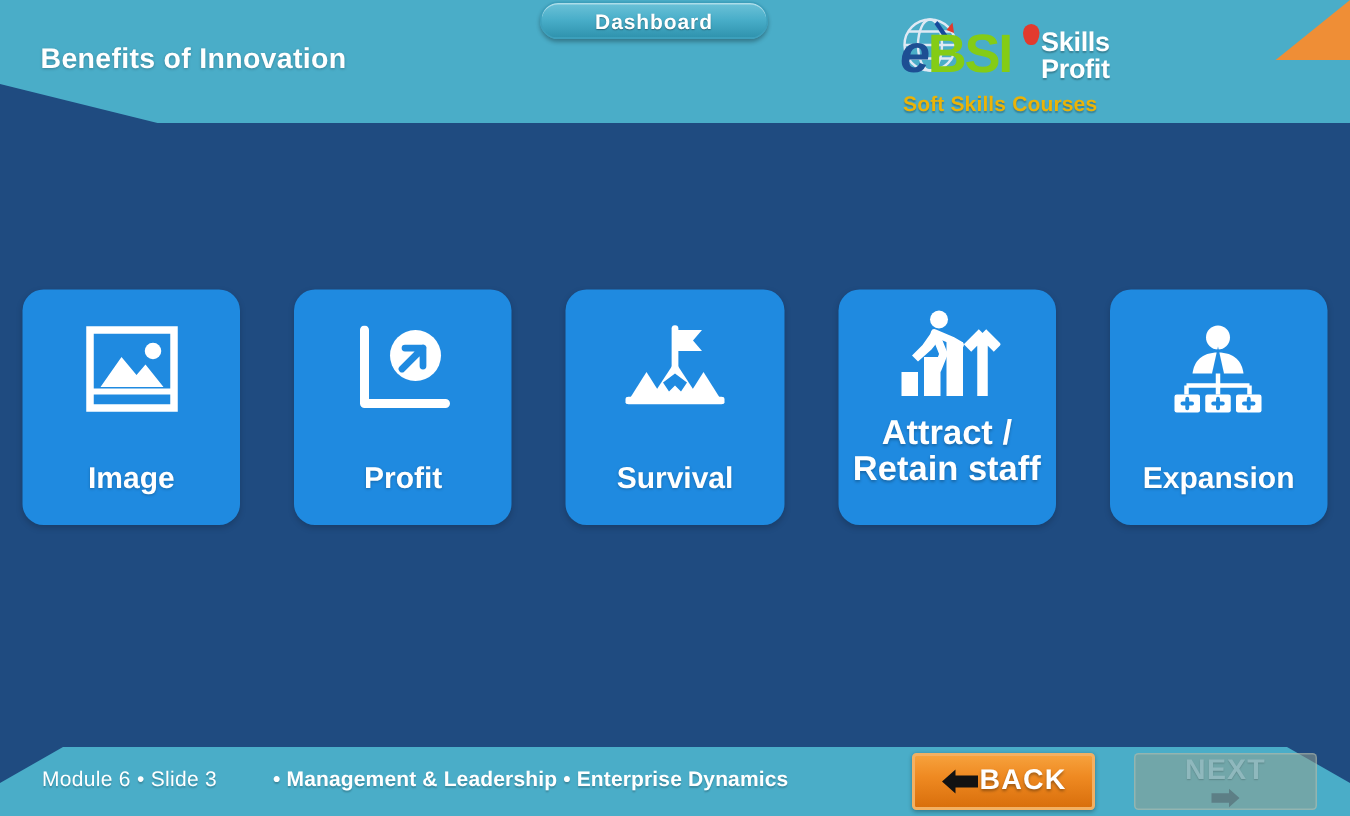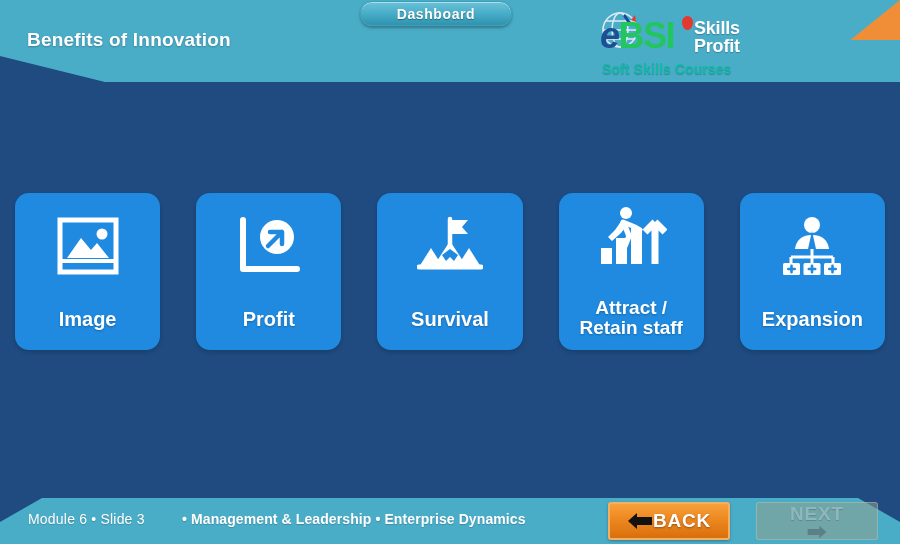--- a/index.html
+++ b/index.html
@@ -100,21 +100,21 @@
   .logo-ebsi {
     position: absolute;
     left: 2px; top: 10px;
     font-size: 36px;
     font-weight: bold;
     letter-spacing: -1.5px;
     line-height: 1;
     z-index: 2;
   }
   .logo-e { color: #1d4f93; font-style: italic; }
-  .logo-bsi { color: #22c55e; }
+  .logo-bsi { color: #84cc16; }
   .logo-dot {
     position: absolute;
     left: 84px; top: 8px;
     width: 11px; height: 14px;
     background: #e23a2e;
     border-radius: 50% 50% 45% 45% / 42% 42% 58% 58%;
     z-index: 3;
   }
   .logo-words {
     position: absolute;
@@ -126,21 +126,21 @@
     font-weight: bold;
     color: #ffffff;
     letter-spacing: -0.2px;
     text-shadow: 0 1px 1px rgba(0,0,0,.25);
   }
   .logo-sub {
     position: absolute;
     left: 4px; top: 53px;
     font-size: 14px;
     font-weight: bold;
-    color: #14b8a6;
+    color: #eab308;
     letter-spacing: 0.1px;
     text-shadow: 0 1px 1px rgba(0,0,0,.25);
   }
 
   
   .tiles {
     position: absolute;
     left: 15px;
     top: 193px;
     width: 870px;
@@ -178,22 +178,22 @@
     text-align: center;
     font-size: 20px;
     font-weight: bold;
     color: #ffffff;
     line-height: 1.05;
     text-shadow: 0 1px 2px rgba(0,0,0,.25);
     padding: 0 4px;
     box-sizing: border-box;
   }
   .tile-label.two-line {
-    bottom: 12px;
-    font-size: 19px;
+    bottom: 26px;
+    font-size: 23px;
   }
   .tile.tile-tall .tile-icon { margin-top: 12px; height: 62px; }
 
   
   .footer {
     position: absolute;
     left: 0;
     top: 498px;
     width: 900px;
     height: 46px;

